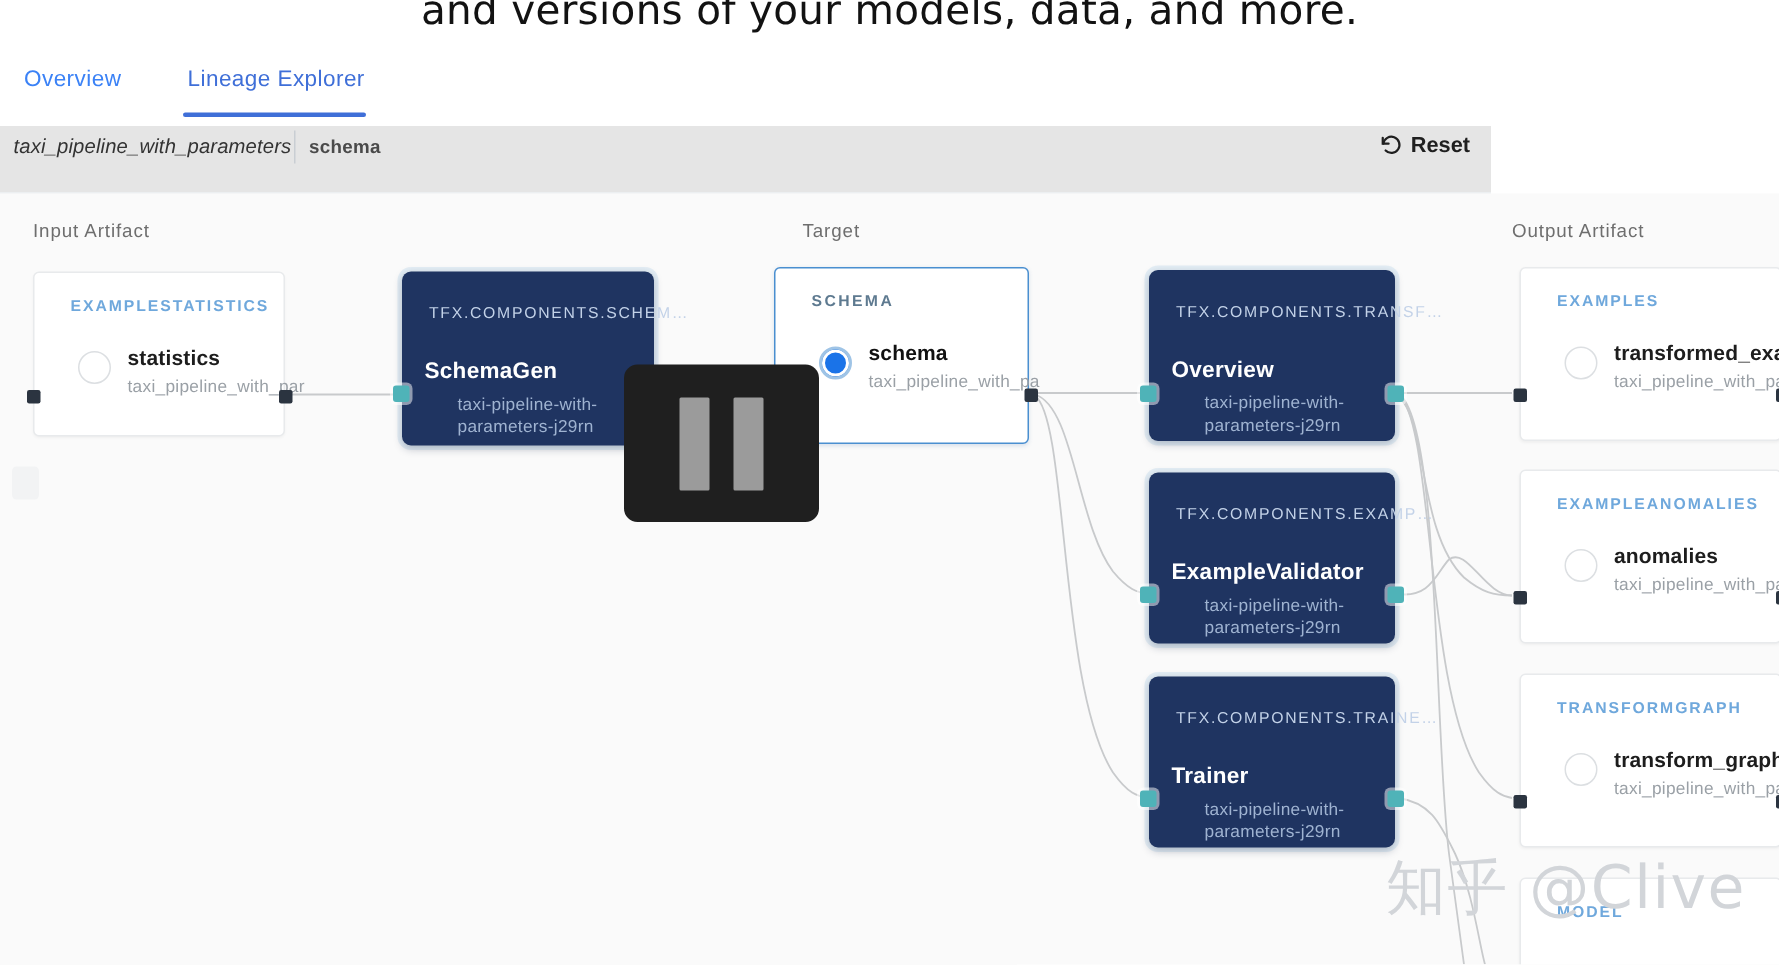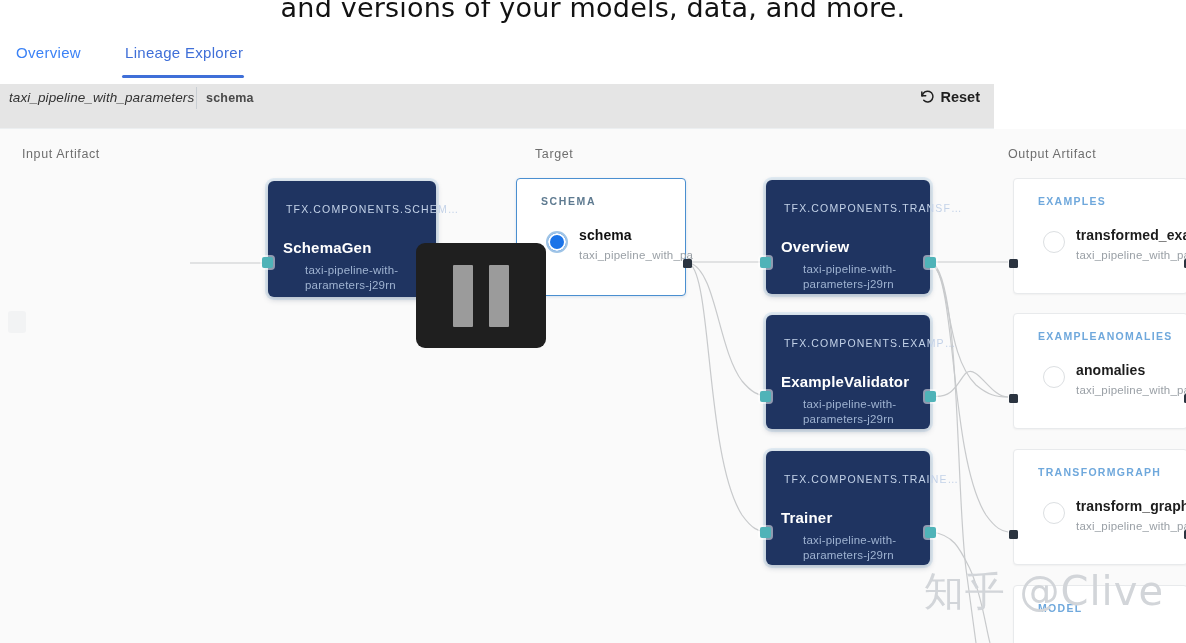--- a/index.html
+++ b/index.html
@@ -232,20 +232,28 @@
       <path d="M932,134 C956,150 950,330 986,386 C996,400 1002,402 1008,403"></path>
 
       <path d="M932,267 C954,270 958,252 966,244 C978,235 990,268 1008,268"></path>
       <path d="M930,134 C952,145 944,225 976,256 C988,266 996,268 1008,268"></path>
 
       <path d="M932,403 C954,406 960,420 970,440 C982,466 986,500 990,514"></path>
       <path d="M934,135 C960,160 956,360 966,440 C972,486 974,500 976,514"></path>
     </g>
   </svg>
 
+  <div class="art" style="left:22px;top:52px;width:168px;height:110px;">
+    <div class="type">EXAMPLESTATISTICS</div>
+    <div class="circle"></div>
+    <div class="name">statistics</div>
+    <div class="sub">taxi_pipeline_with_par</div>
+    <div class="port-sq" style="left:-5px;top:78px;"></div>
+    <div class="port-sq" style="left:163px;top:78px;"></div>
+  </div>
 
   <div class="comp" style="left:268px;top:52px;width:168px;height:116px;">
     <div class="type">TFX.COMPONENTS.SCHEM…</div>
     <div class="name">SchemaGen</div>
     <div class="sub">taxi-pipeline-with-
 parameters-j29rn</div>
     <div class="port-rd" style="left:-6px;top:76px;"></div>
     <div class="port-rd" style="left:163px;top:76px;"></div>
   </div>
 

